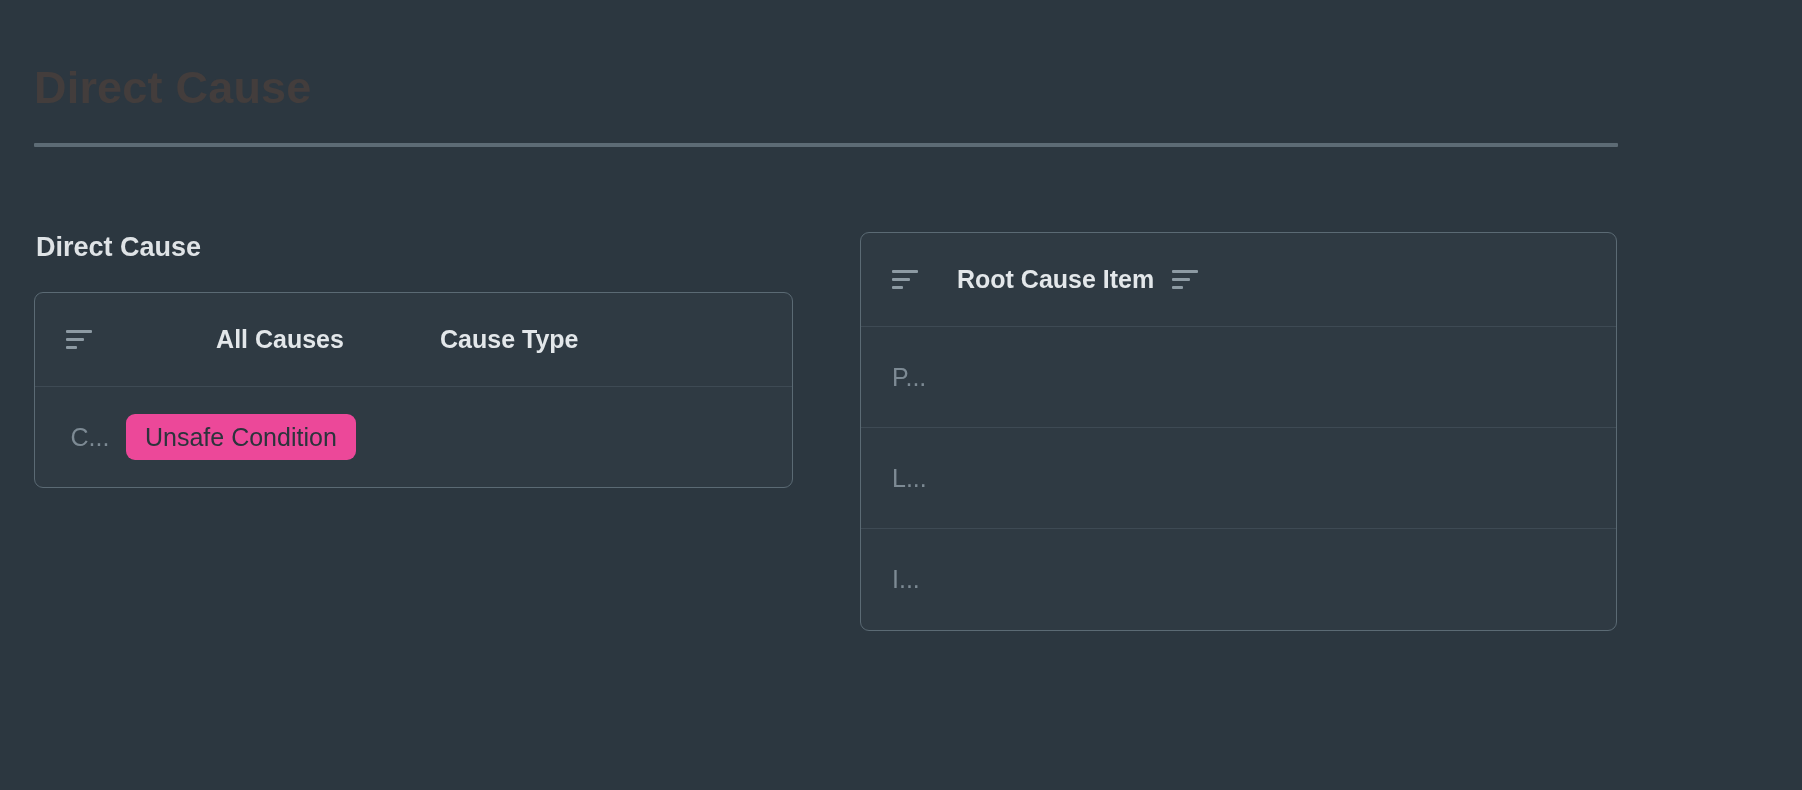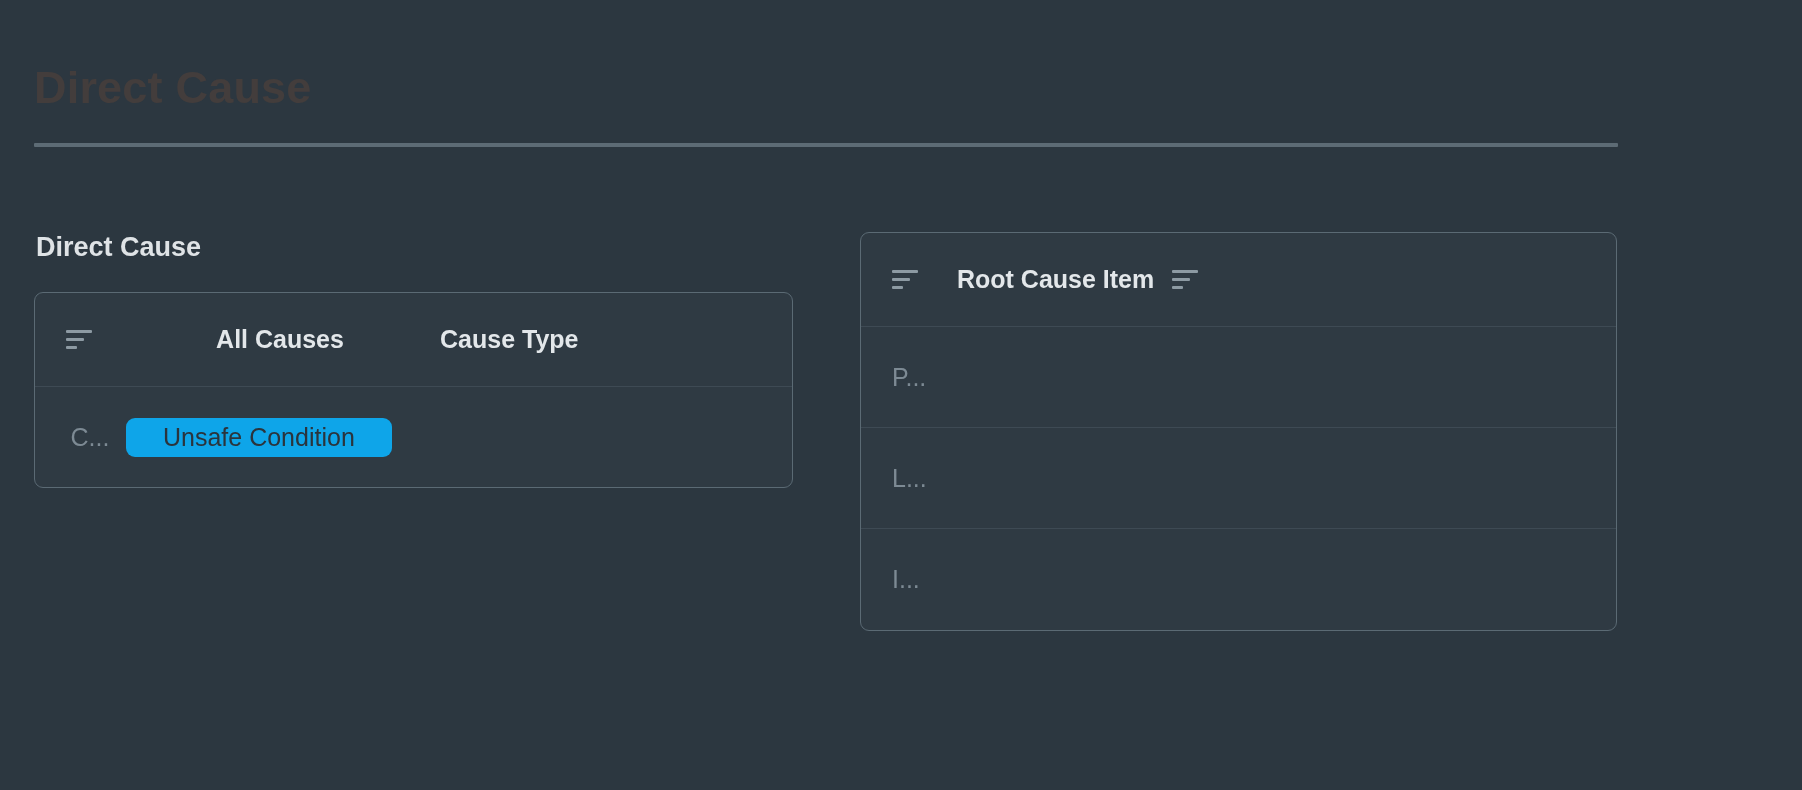--- a/index.html
+++ b/index.html
@@ -79,22 +79,22 @@
   .label-root-item{margin-left:39px;}
 
   .trunc{
     font-size:25px;color:#7d8a94;
     white-space:nowrap;
   }
   .trunc-left{width:48px;flex:none;}
 
   .chip{
     display:inline-flex;align-items:center;
-    height:39px;padding:0 37px;
-    background:#0ea5e9;
+    height:46px;padding:0 19px;
+    background:#ec4899;
     color:#2b343c;
     font-size:25px;
     border-radius:9px;
     white-space:nowrap;
     margin-left:12px;
   }
 </style>
 </head>
 <body>
 

